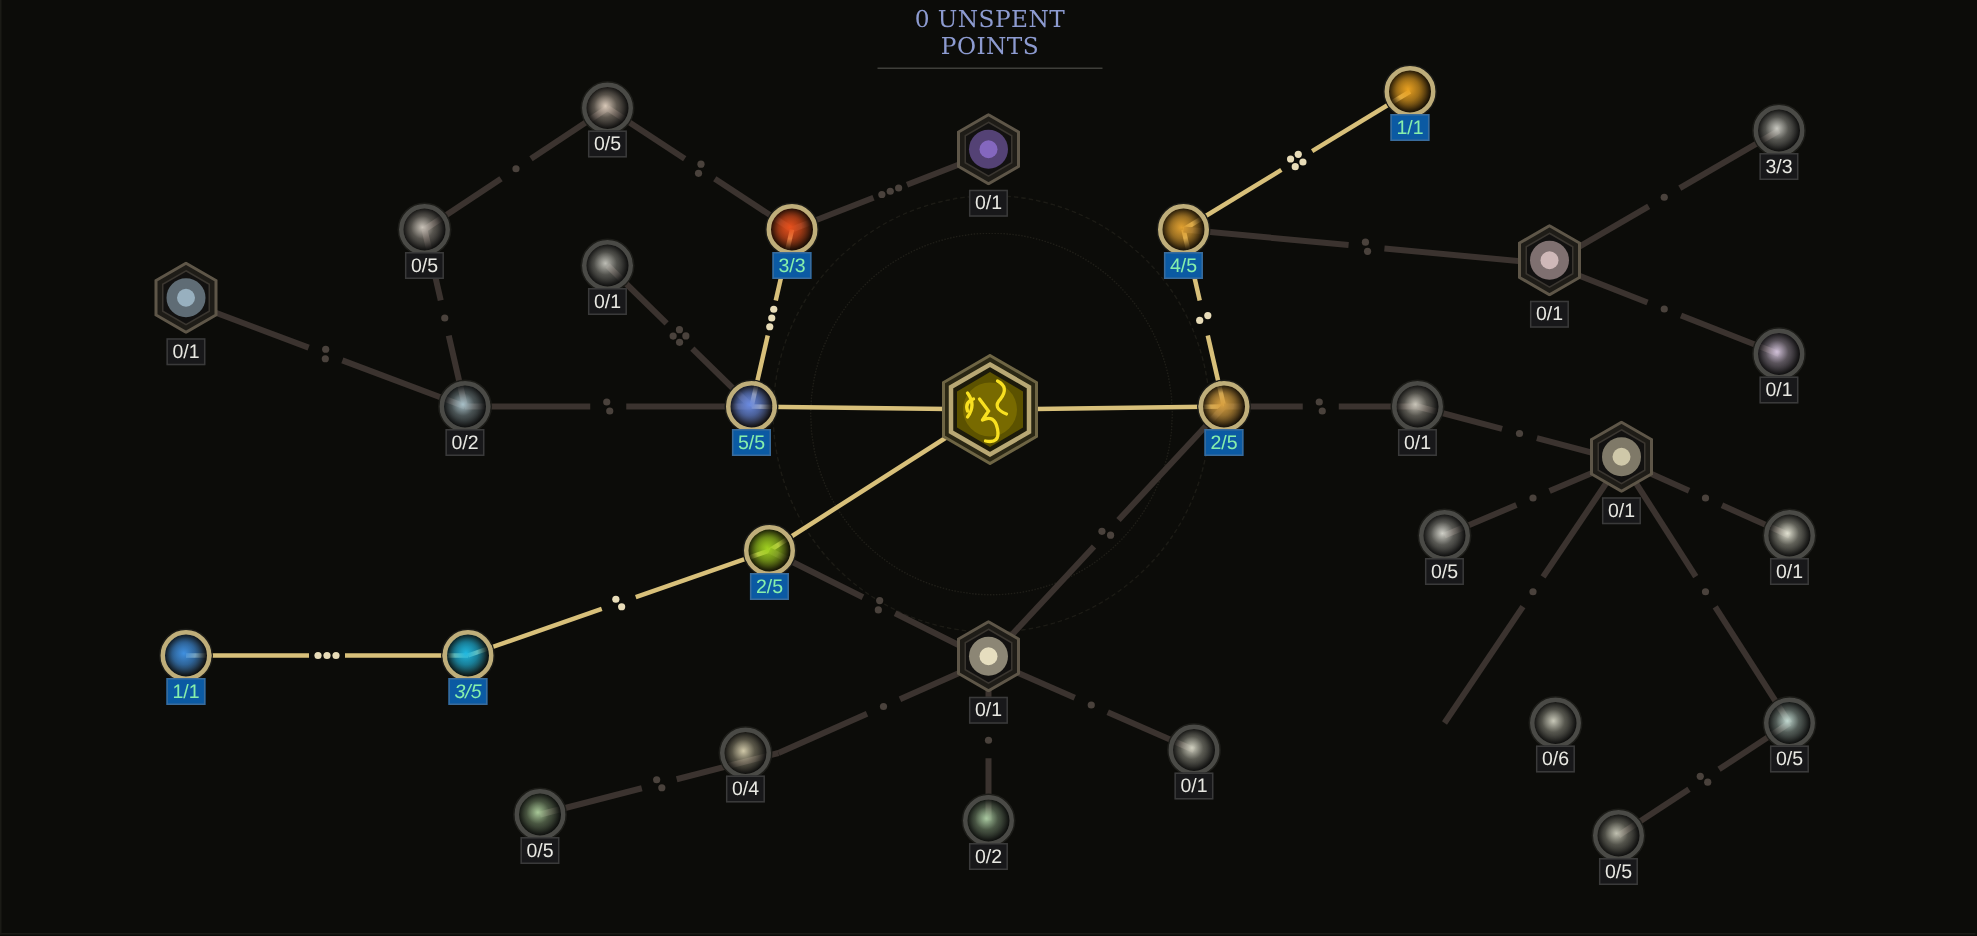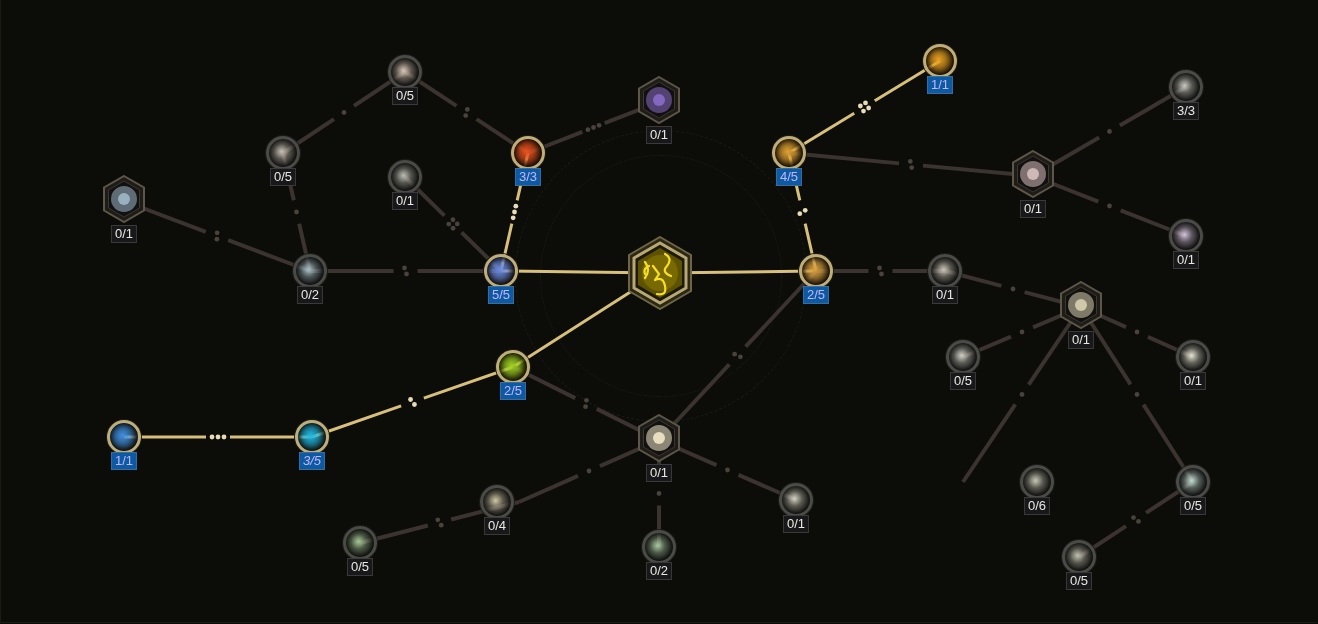--- a/index.html
+++ b/index.html
@@ -23,21 +23,21 @@
     box-sizing:border-box; border:3px solid #4a4a46;
     box-shadow:0 0 0 1px #1c1c18, inset 0 0 6px #000;
   }
   .node.active .ring { border-color:#bfae7a; }
   .node.hex .ring { width:44px; height:48px; border:none; border-radius:0; box-shadow:none; }
   .badge {
     position:absolute; left:50%; transform:translateX(-50%);
     font-size:13px; line-height:16px; padding:0 3px;
     color:#e8e8e2; background:#18181a; border:1px solid #3a3a3a; white-space:nowrap;
   }
-  .node.active .badge { background:#0b5aa3; border-color:#3a6c9c; color:#c4b5fd; }
+  .node.active .badge { background:#0b5aa3; border-color:#3a6c9c; color:#86efac; }
   .node .badge { top:calc(100% - 2px); }
   .center-node { position:absolute; left:660px; top:273px; transform:translate(-50%,-50%); width:70px; height:74px; }
   .deco { position:absolute; left:515px; top:130px; width:290px; height:290px; border-radius:50%; border:1px dashed #1e1d17; opacity:0.9; }
   .deco2 { position:absolute; left:540px; top:155px; width:240px; height:240px; border-radius:50%; border:1px dotted #1f1e18; }
 </style>
 </head>
 <body>
 
 <div id="stage">
   <div class="deco"></div>
@@ -346,14 +346,15 @@
     </div>
   <div class="center-node">
     <svg width="70" height="74" viewBox="0 0 70 74">
       <polygon points="35,1 66,19 66,55 35,73 4,55 4,19" fill="#2a2714" stroke="#6e6544" stroke-width="2"></polygon>
       <polygon points="35,7 61,22 61,52 35,67 9,52 9,22" fill="#1c1a0a" stroke="#b8a874" stroke-width="3"></polygon>
       <polygon points="35,12 57,25 57,49 35,62 13,49 13,25" fill="#5c5200"></polygon>
       <circle cx="35" cy="37" r="18" fill="#8a7c00" opacity="0.6"></circle>
       <path d="M20,26 q6,8 0,16 M24,30 q-6,2 -4,8 M40,18 q8,4 2,12 q-6,6 4,10 M30,44 q8,-4 10,6 q2,10 -8,8 M28,30 l6,8 l-4,6" stroke="#f8e020" stroke-width="2.2" fill="none" stroke-linecap="round"></path>
     </svg>
   </div>
+  <div class="header">0 UNSPENT POINTS</div>
   <div id="frame"></div>
 </div>
 
 </body></html>

